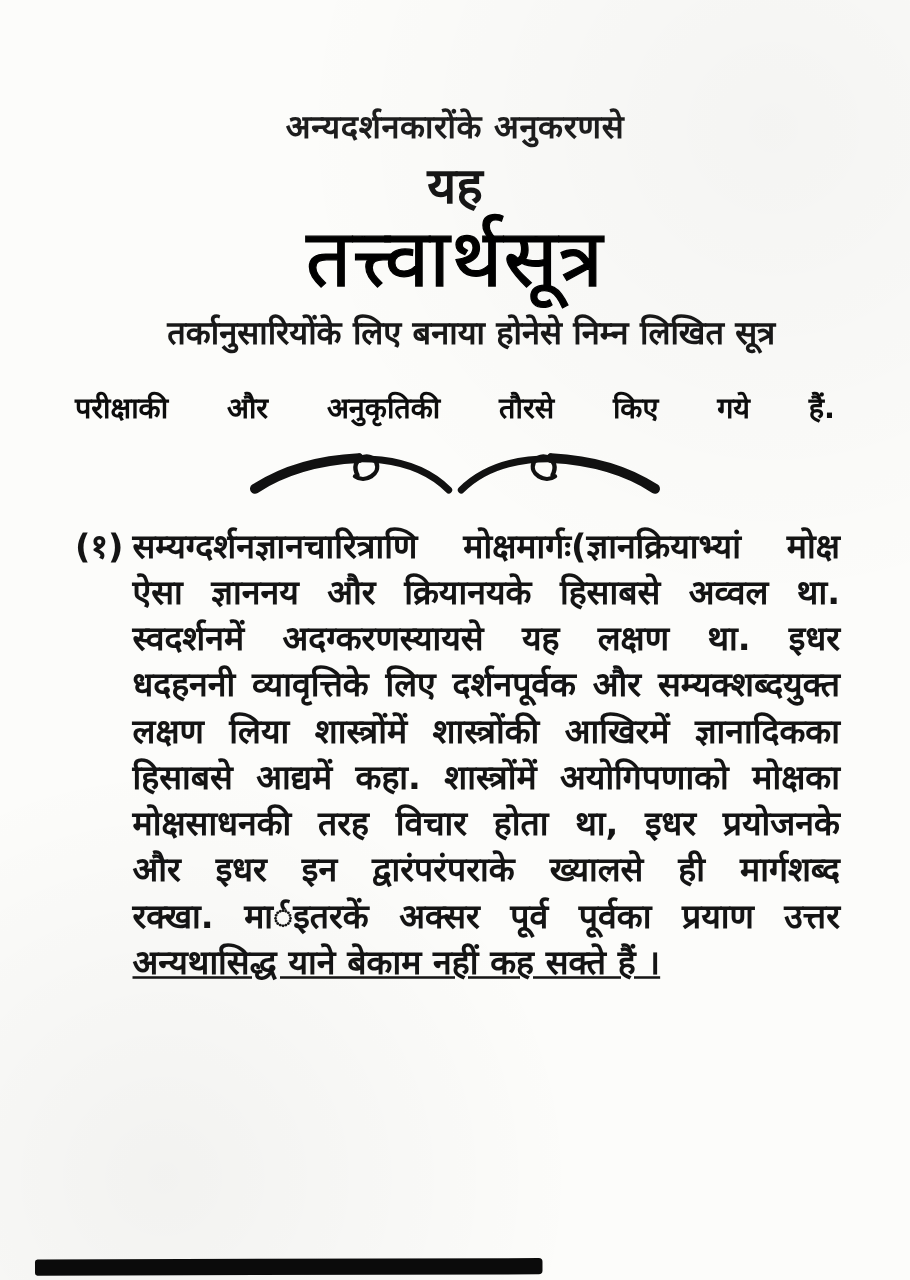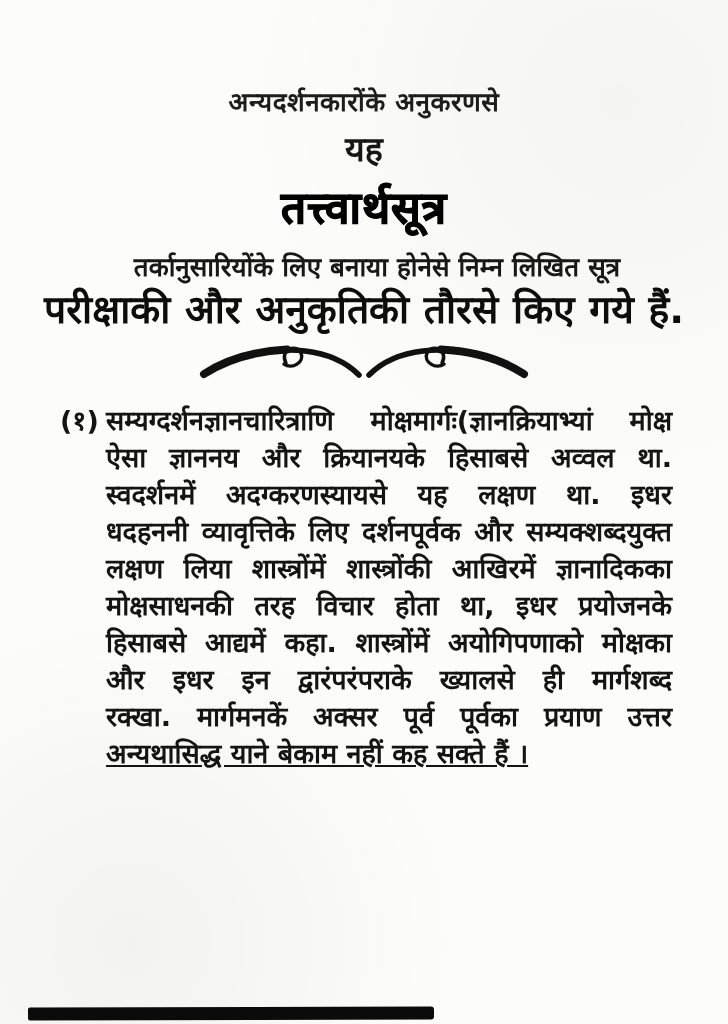--- a/index.html
+++ b/index.html
@@ -22,51 +22,51 @@
   .center { text-align: center; }
 
   .header-line {
     font-size: 26px;
     font-weight: 700;
     line-height: 36px;
     color: #1d1d1d;
     letter-spacing: 0.5px;
   }
   .subtitle-word {
-    font-size: 34px;
+    font-size: 40px;
     font-weight: 800;
     line-height: 46px;
     margin-top: 6px;
   }
   .book-title {
-    font-size: 44px;
-    font-weight: 700;
+    font-size: 64px;
+    font-weight: 400;
     line-height: 68px;
     color: #000;
     margin-top: 2px;
     -webkit-text-stroke: 1px #000;
     letter-spacing: 1px;
   }
   .intro-line {
     font-size: 26px;
     font-weight: 700;
     line-height: 38px;
     margin-top: 6px;
     color: #181818;
     padding-left: 26px;
   }
   .emphasis-line {
-    font-size: 39px;
+    font-size: 23px;
     font-weight: 800;
     line-height: 44px;
-    padding: 0 44px;
+    padding: 0 60px;
     text-align: justify;
     text-align-last: justify;
     color: #0d0d0d;
-    margin-top: 2px;
+    margin-top: 19px;
   }
   .flourish {
     margin-top: 10px;
     height: 48px;
     display: flex;
     justify-content: center;
     align-items: center;
   }
   .paragraph {
     margin: 12px 56px 0 60px;
@@ -129,22 +129,22 @@
   </div>
 
   <div class="paragraph">
     <div class="pline">
       <span class="verse-marker">(१)</span><span>सम्यग्दर्शनज्ञानचारित्राणि मोक्षमार्गः(ज्ञानक्रियाभ्यां मोक्ष</span>
     </div>
     <div class="pline">ऐसा ज्ञाननय और क्रियानयके हिसाबसे अव्वल था.</div>
     <div class="pline">स्वदर्शनमें अदग्करणस्यायसे यह लक्षण था. इधर</div>
     <div class="pline">धदहननी व्यावृत्तिके लिए दर्शनपूर्वक और सम्यक्शब्दयुक्त</div>
     <div class="pline">लक्षण लिया शास्त्रोंमें शास्त्रोंकी आखिरमें ज्ञानादिकका</div>
+    <div class="pline">हिसाबसे आद्यमें कहा. शास्त्रोंमें अयोगिपणाको मोक्षका</div>
     <div class="pline">मोक्षसाधनकी तरह विचार होता था, इधर प्रयोजनके</div>
-    <div class="pline">हिसाबसे आद्यमें कहा. शास्त्रोंमें अयोगिपणाको मोक्षका</div>
     <div class="pline">और इधर इन द्वारंपरंपराके ख्यालसे ही मार्गशब्द</div>
-    <div class="pline">रक्खा. मार्गमनकें अक्सर पूर्व पूर्वका प्रयाण उत्तर</div>
+    <div class="pline">रक्खा. मार्इतरकें अक्सर पूर्व पूर्वका प्रयाण उत्तर</div>
     <div class="pline last">अन्यथासिद्ध याने बेकाम नहीं कह सक्ते हैं ।</div>
   </div>
 
   <div class="scan-bar"></div>
 
 </div>
 
 </body></html>

